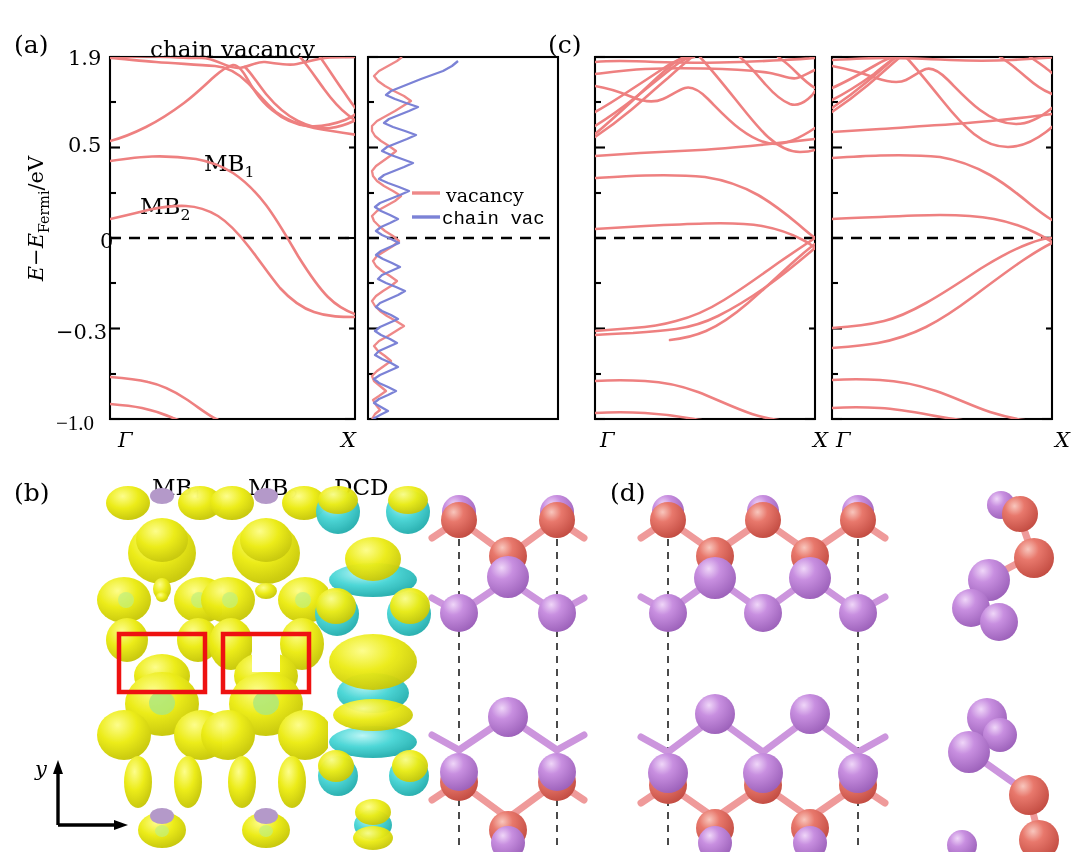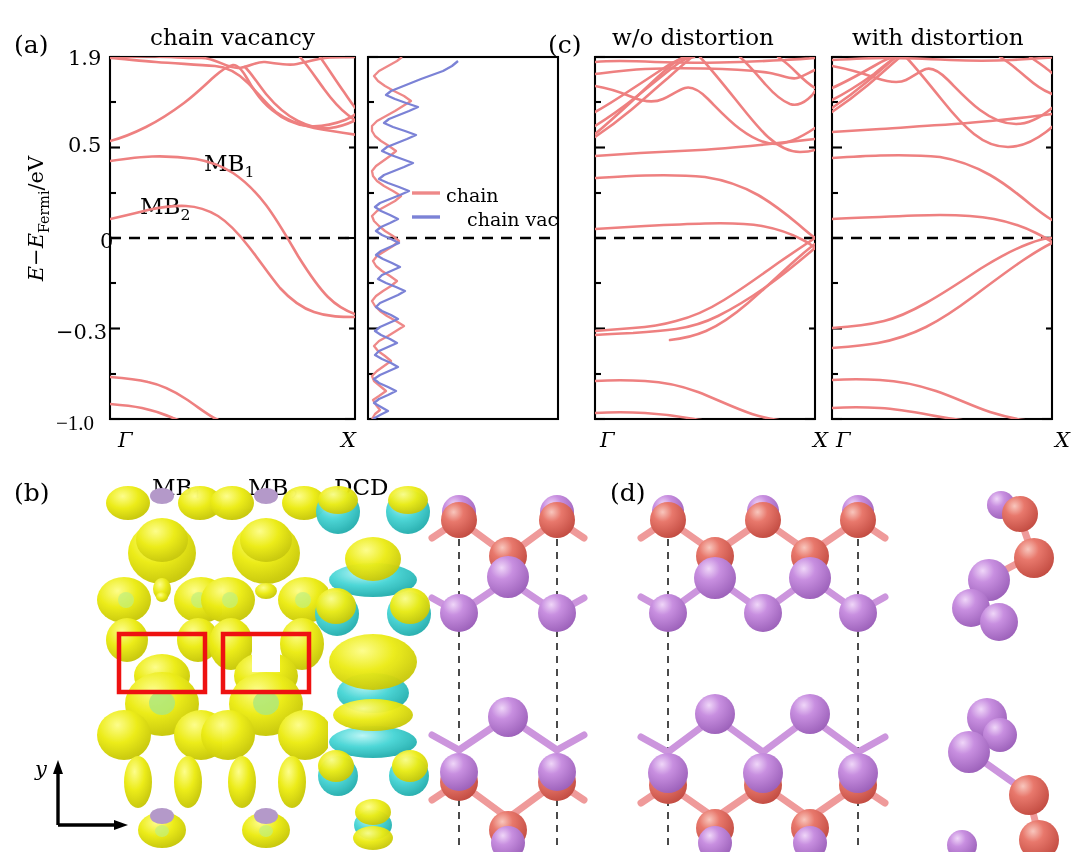--- a/index.html
+++ b/index.html
@@ -34,23 +34,21 @@
 </head>
 <body>
 
 <div class="fig">
 
   <div class="lbl panel-tag" style="left:14px;top:30px;">(a)</div>
   <div class="lbl panel-tag" style="left:14px;top:478px;">(b)</div>
   <div class="lbl panel-tag" style="left:548px;top:30px;">(c)</div>
   <div class="lbl panel-tag" style="left:610px;top:478px;">(d)</div>
 
-  <div class="lbl col-title" style="left:150px;top:24px;">chain vacancy</div>
-  <div class="lbl col-title" style="left:612px;top:24px;">w/o distortion</div>
-  <div class="lbl col-title" style="left:852px;top:24px;">with distortion</div>
+  <div class="lbl col-title" style="left:150px;top:36px;">chain vacancy</div>
 
   <div class="lbl axis-title" style="left:-62px;top:205px;width:200px;text-align:center;transform:rotate(-90deg);transform-origin:center center;">
     <span class="ital">E</span><span>−</span><span class="ital">E</span><sub>Fermi</sub><span>/eV</span>
   </div>
 
   <div class="lbl tick-lbl" style="left:68px;top:46px;">1.9</div>
   <div class="lbl tick-lbl" style="left:68px;top:133px;">0.5</div>
   <div class="lbl tick-lbl" style="left:100px;top:229px;">0</div>
   <div class="lbl tick-lbl" style="left:56px;top:320px;">−0.3</div>
   <div class="lbl tick-lbl" style="left:56px;top:411px;font-family:Liberation Serif, serif;">−1.0</div>
@@ -62,22 +60,22 @@
   <div class="lbl tick-lbl ital" style="left:836px;top:428px;">Γ</div>
   <div class="lbl tick-lbl ital" style="left:1055px;top:428px;">X</div>
 
   <div class="lbl inline-lbl" style="left:204px;top:150px;">
     <span>MB</span><sub>1</sub>
   </div>
   <div class="lbl inline-lbl" style="left:140px;top:181px;margin-top:12px;">
     <span>MB</span><sub>2</sub>
   </div>
 
-  <div class="lbl legend-lbl" style="left:446px;top:184px;">chain</div>
-  <div class="lbl legend-lbl" style="left:467px;top:208px;">chain vac</div>
+  <div class="lbl legend-lbl" style="left:446px;top:184px;">vacancy</div>
+  <div class="lbl legend-lbl" style="left:442px;top:208px;font-family:Liberation Mono, monospace;">chain vac</div>
 
   <div class="lbl col-title" style="left:152px;top:474px;">
     <span>MB</span><sub>1</sub>
   </div>
   <div class="lbl col-title" style="left:248px;top:474px;">
     <span>MB</span><sub>2</sub>
   </div>
   <div class="lbl col-title" style="left:334px;top:474px;">DCD</div>
 
   <div class="lbl tick-lbl ital" style="left:35px;top:757px;">y</div>

